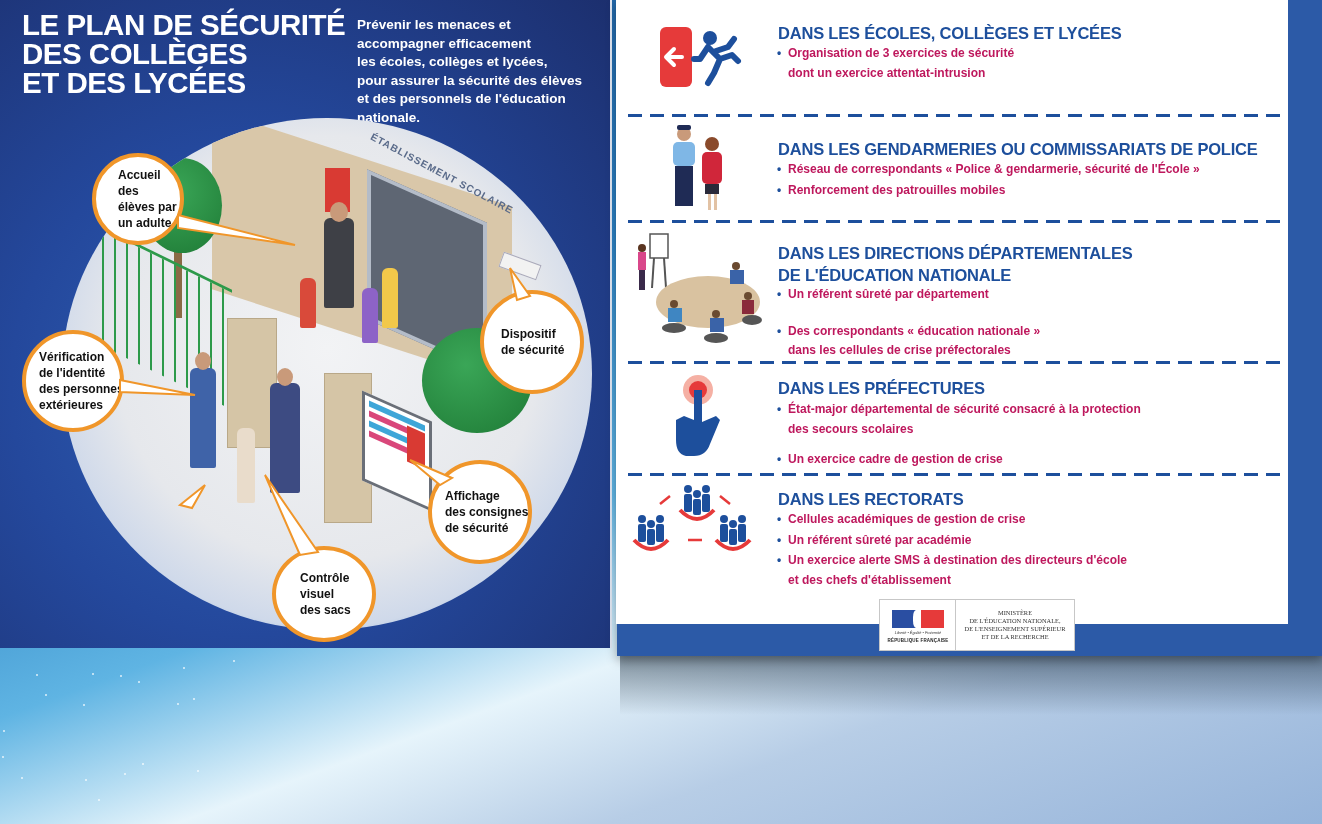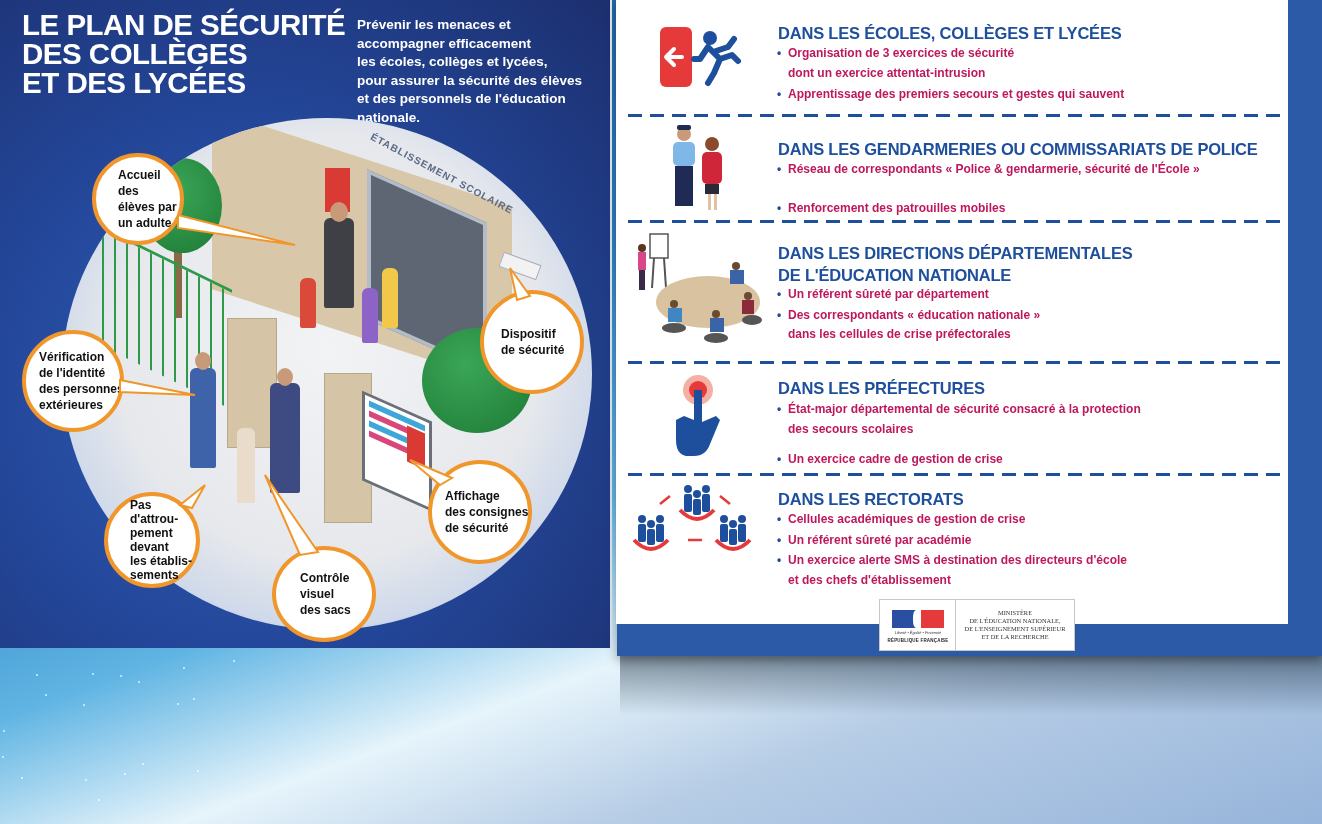--- a/index.html
+++ b/index.html
@@ -196,30 +196,20 @@
       <span>des personnes</span>
       <span>extérieures</span>
     </div>
   </div>
   <div class="bubble" style="left:480px;top:290px;width:104px;height:104px;padding-left:17px">
     <div class="txt">
       <span>Dispositif</span>
       <span>de sécurité</span>
     </div>
   </div>
-  <div class="bubble" style="left:104px;top:492px;width:96px;height:96px;padding-left:22px;line-height:14px">
-    <div class="txt">
-      <span>Pas</span>
-      <span>d'attrou-</span>
-      <span>pement</span>
-      <span>devant</span>
-      <span>les établis-</span>
-      <span>sements</span>
-    </div>
-  </div>
   <div class="bubble" style="left:272px;top:546px;width:104px;height:96px;padding-left:24px">
     <div class="txt">
       <span>Contrôle</span>
       <span>visuel</span>
       <span>des sacs</span>
     </div>
   </div>
   <div class="bubble" style="left:428px;top:460px;width:104px;height:104px;padding-left:13px">
     <div class="txt">
       <span>Affichage</span>
@@ -248,23 +238,20 @@
       <circle cx="52" cy="13" r="7" fill="#1d4f9c"></circle>
       <path d="M50 22 L62 34 L56 48 M62 34 L74 30 L80 36 M58 26 L70 22 L76 14 M50 22 L42 34 L36 34 M56 48 L50 58" stroke="#1d4f9c" stroke-width="6" fill="none" stroke-linecap="round" stroke-linejoin="round"></path>
     </svg>
     <div class="section-title" style="top:22px">
       <span>DANS LES ÉCOLES, COLLÈGES ET LYCÉES</span>
     </div>
     <div class="bullets" style="top:44px">
       <div class="bullet">
         <span>Organisation de 3 exercices de sécurité</span>
         <span>dont un exercice attentat-intrusion</span>
-      </div>
-      <div class="bullet" style="margin-top:2px">
-        <span>Apprentissage des premiers secours et gestes qui sauvent</span>
       </div>
     </div>
   </div>
   <div class="divider" style="top:114px"></div>
 
   <div class="section" style="top:0">
     <svg class="icon" style="left:48px;top:122px" width="70" height="94">
       <circle cx="20" cy="12" r="7" fill="#c99a7a"></circle>
       <rect x="13" y="3" width="14" height="5" rx="2" fill="#1f2b55"></rect>
       <rect x="9" y="20" width="22" height="24" rx="5" fill="#7fb7e6"></rect>
@@ -275,21 +262,21 @@
       <rect x="44" y="72" width="3" height="16" fill="#e2c2a4"></rect>
       <rect x="50" y="72" width="3" height="16" fill="#e2c2a4"></rect>
     </svg>
     <div class="section-title" style="top:138px">
       <span>DANS LES GENDARMERIES OU COMMISSARIATS DE POLICE</span>
     </div>
     <div class="bullets" style="top:160px">
       <div class="bullet">
         <span>Réseau de correspondants « Police &amp; gendarmerie, sécurité de l'École »</span>
       </div>
-      <div class="bullet" style="margin-top:19px">
+      <div class="bullet" style="margin-top:1px">
         <span>Renforcement des patrouilles mobiles</span>
       </div>
     </div>
   </div>
   <div class="divider" style="top:220px"></div>
 
   <div class="section" style="top:0">
     <svg class="icon" style="left:18px;top:230px" width="130" height="120">
       <rect x="16" y="4" width="18" height="24" fill="#fff" stroke="#555" stroke-width="1.5"></rect>
       <line x1="20" y1="28" x2="18" y2="58" stroke="#555" stroke-width="2"></line>
@@ -311,21 +298,21 @@
       <ellipse cx="118" cy="90" rx="10" ry="5" fill="#555"></ellipse>
     </svg>
     <div class="section-title" style="top:242px">
       <span>DANS LES DIRECTIONS DÉPARTEMENTALES</span>
       <span>DE L'ÉDUCATION NATIONALE</span>
     </div>
     <div class="bullets" style="top:285px">
       <div class="bullet">
         <span>Un référent sûreté par département</span>
       </div>
-      <div class="bullet" style="margin-top:1px">
+      <div class="bullet" style="margin-top:17px">
         <span>Des correspondants « éducation nationale »</span>
         <span>dans les cellules de crise préfectorales</span>
       </div>
     </div>
   </div>
   <div class="divider" style="top:361px"></div>
 
   <div class="section" style="top:0">
     <svg class="icon" style="left:56px;top:374px" width="56" height="86">
       <circle cx="26" cy="16" r="15" fill="#f5b0a4"></circle>

